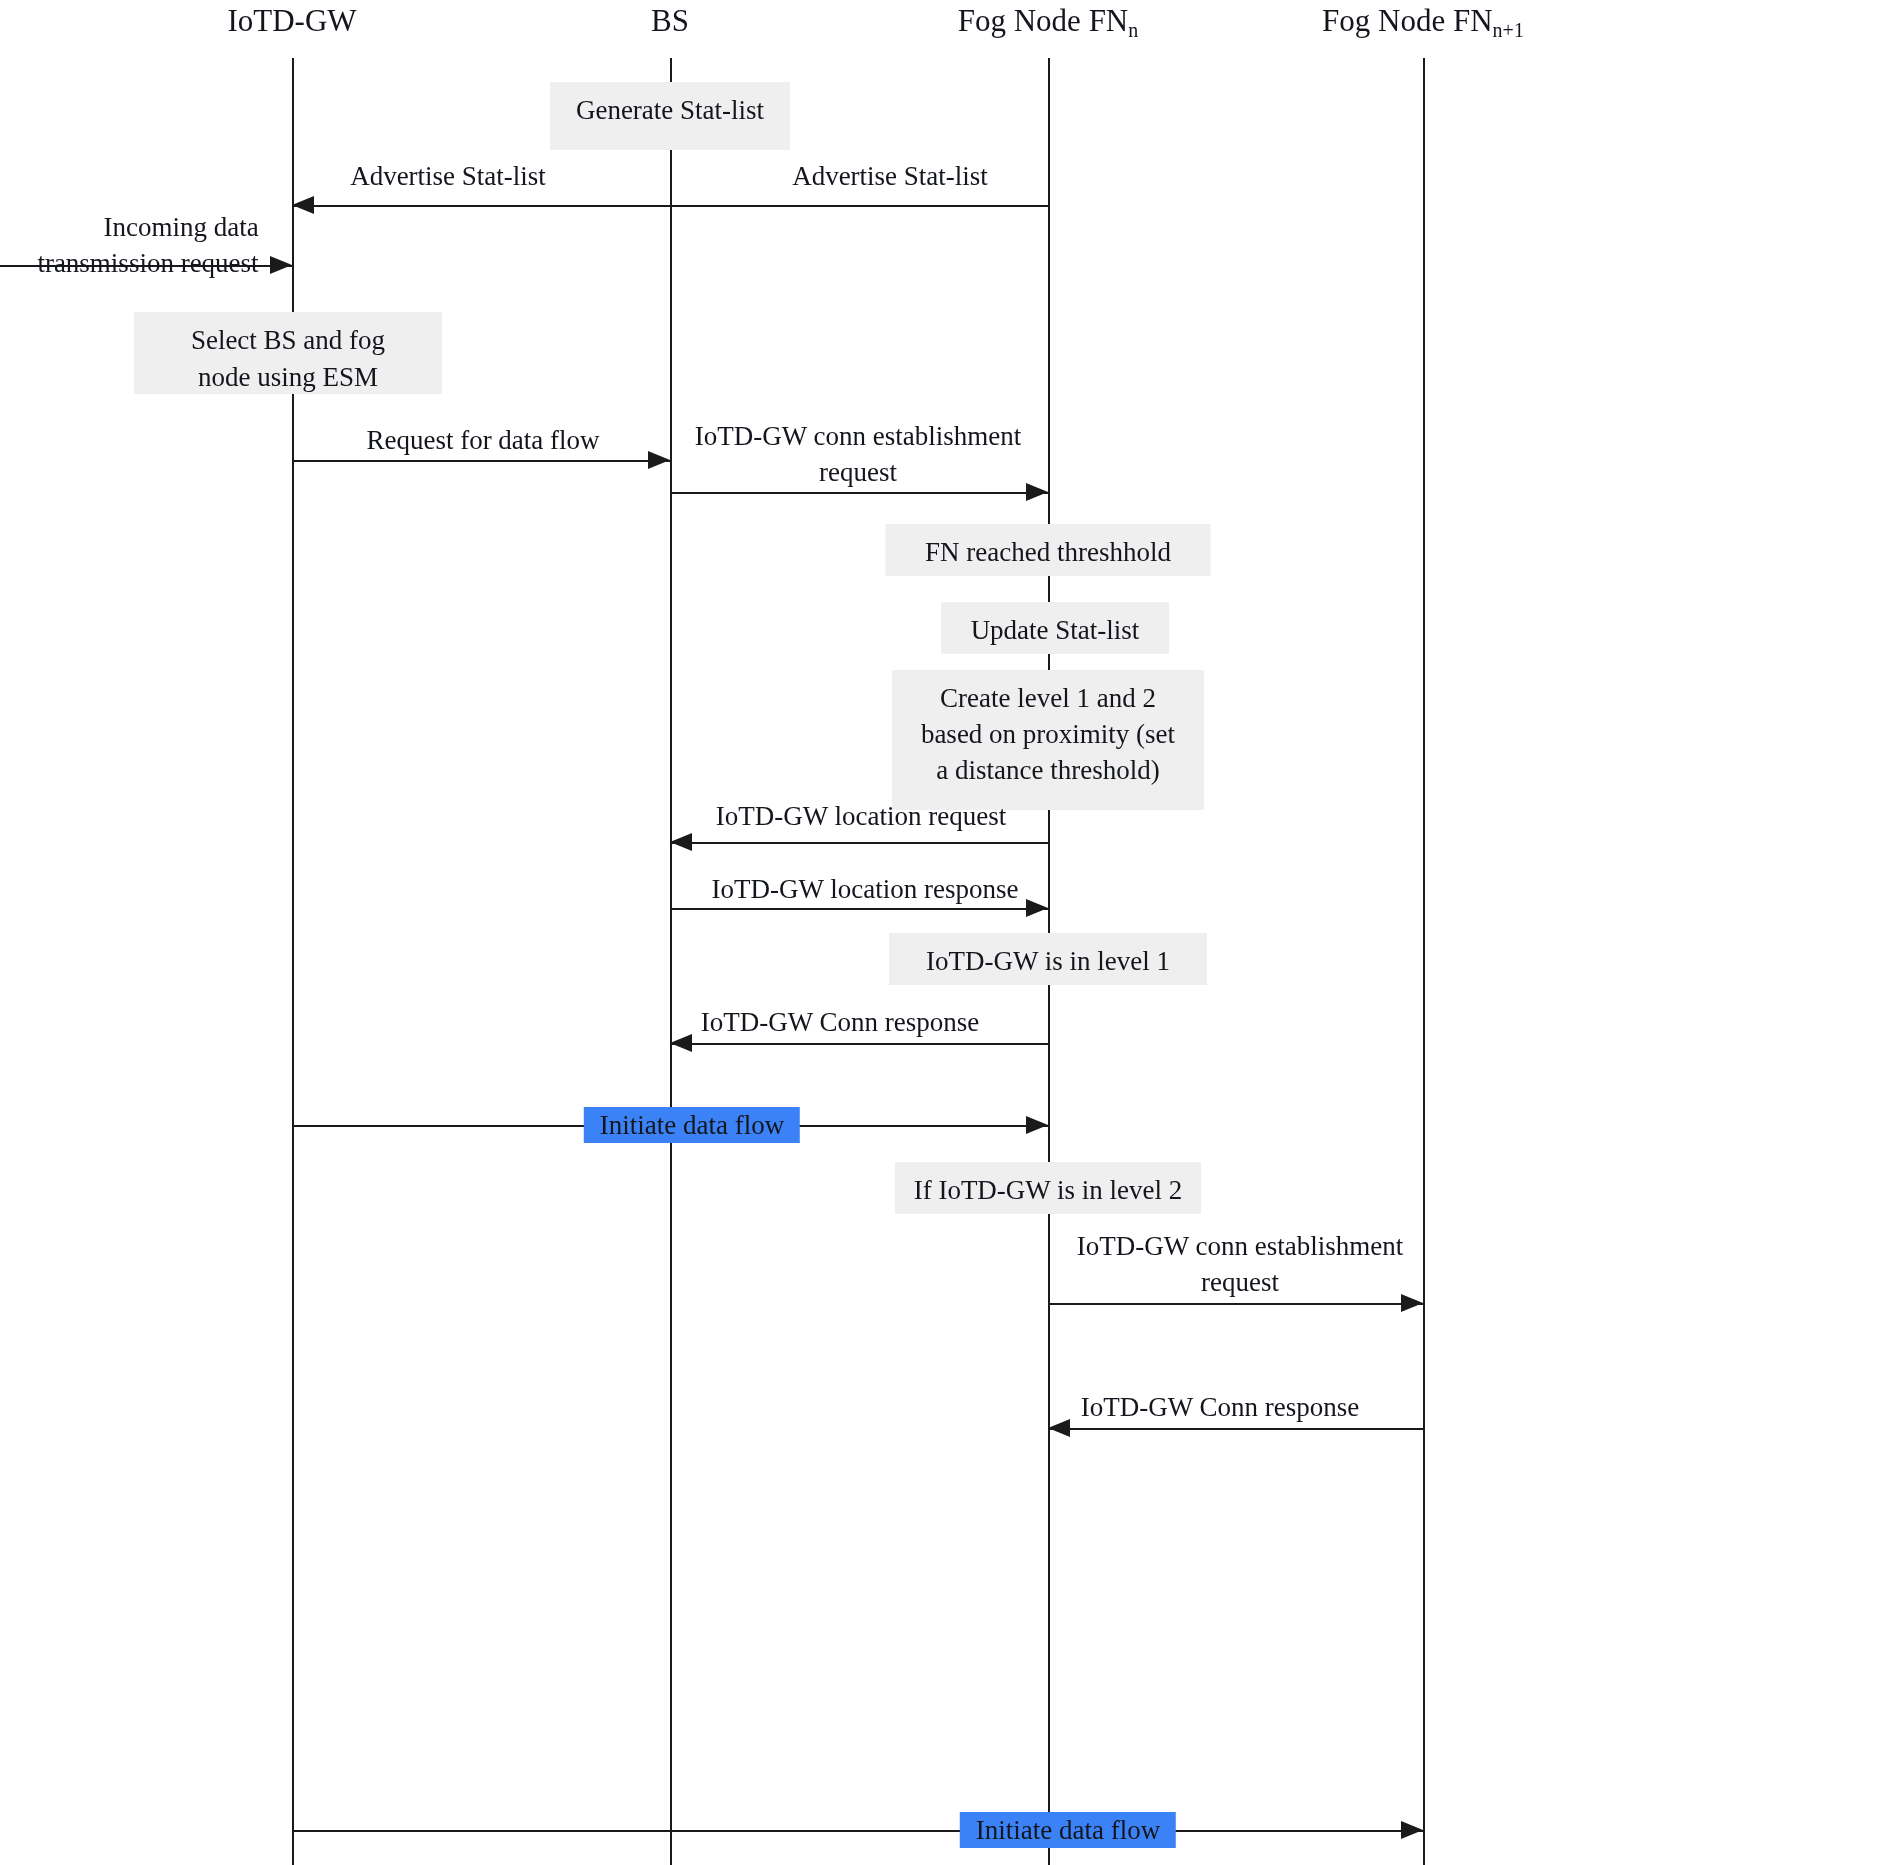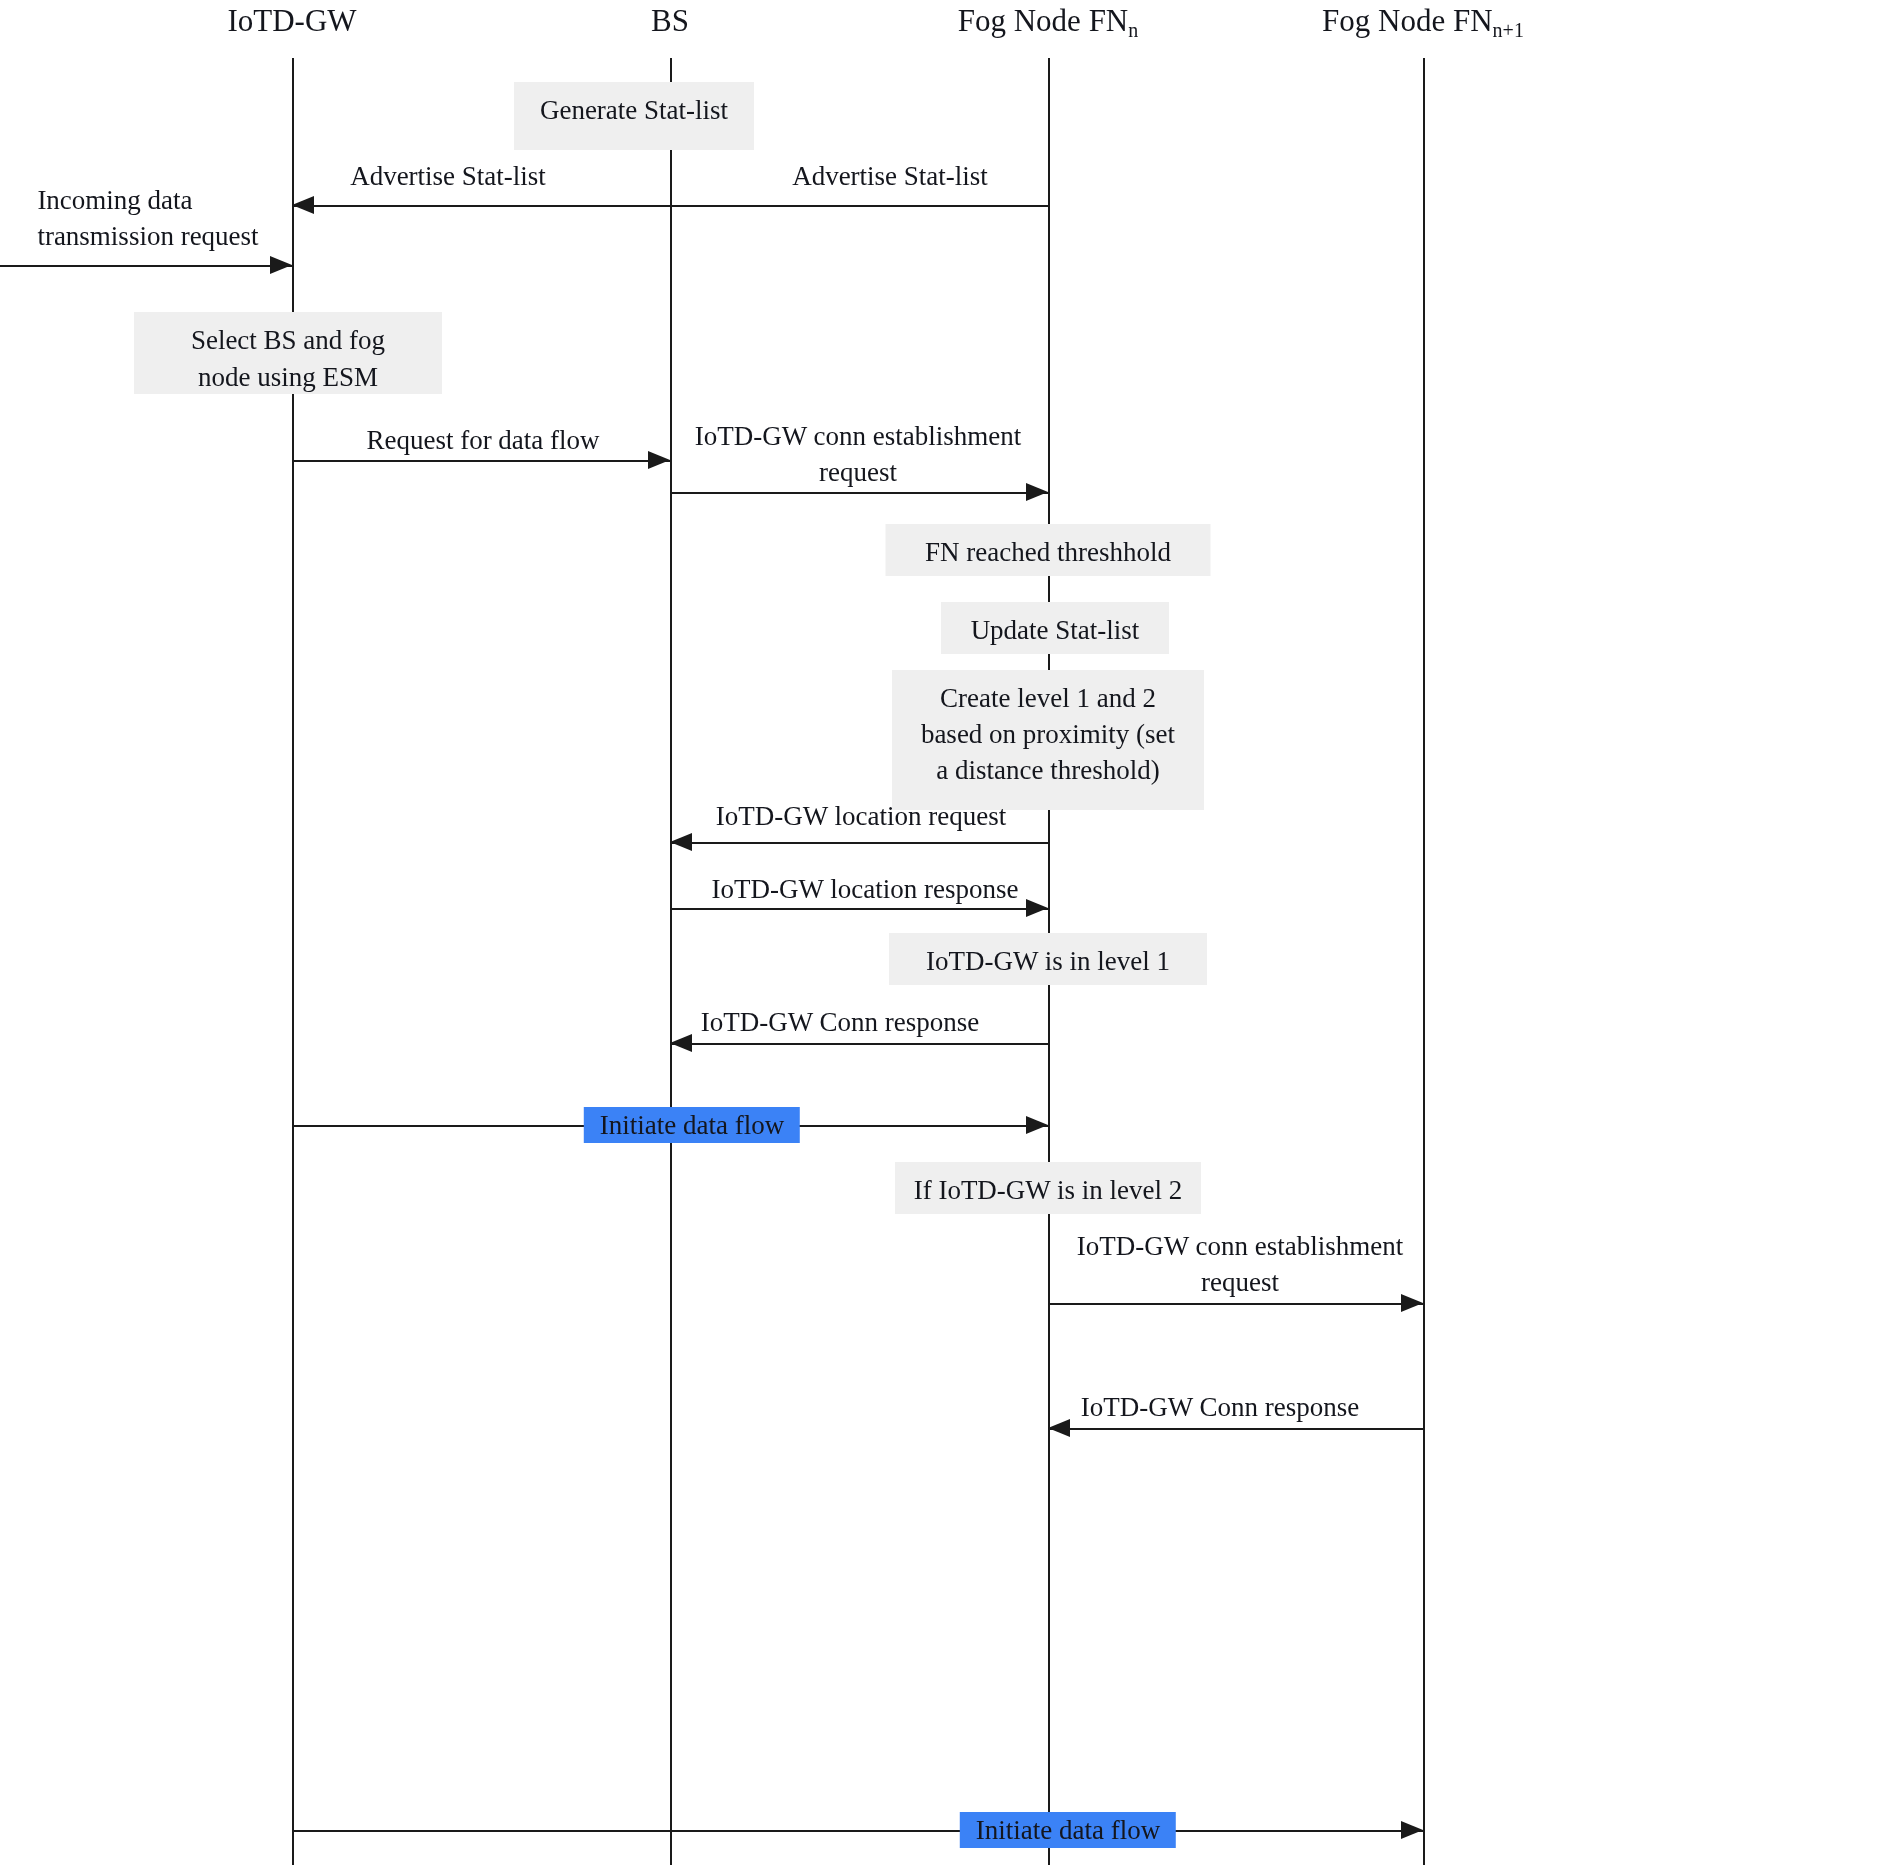--- a/index.html
+++ b/index.html
@@ -84,22 +84,23 @@
     color: #14161d;
     background: transparent;
   }
   .msg-label.inline {
     background: #3b82f6;
     padding: 0 16px;
     white-space: nowrap;
     font-family: Liberation Serif, serif;
   }
   .msg-label.left-block {
-    text-align: left;
+    text-align: right;
     white-space: pre-line;
+    margin-top: 27px;
   }
 </style>
 </head>
 <body>
 
 <div id="canvas">
 
   <div class="actor-label" style="left:292px; top:4px;">
     <span>IoTD-GW</span>
   </div>
@@ -111,21 +112,21 @@
   </div>
   <div class="actor-label" style="left:1423px; top:4px;">
     <span>Fog Node FN</span><sub>n+1</sub>
   </div>
 
   <div class="lifeline" style="left:292px; top:58px; height:1807px;"></div>
   <div class="lifeline" style="left:670px; top:58px; height:1807px;"></div>
   <div class="lifeline" style="left:1048px; top:58px; height:1807px;"></div>
   <div class="lifeline" style="left:1423px; top:58px; height:1807px;"></div>
 
-  <div class="note" style="left:634px; top:82px; width:240px; height:68px;">Generate Stat-list</div>
+  <div class="note" style="left:670px; top:82px; width:240px; height:68px;">Generate Stat-list</div>
 
   <div class="note" style="left:288px; top:312px; width:308px; height:82px;">Select BS and fog
 node using ESM</div>
 
   <div class="note" style="left:1048px; top:524px; width:325px; height:52px;">FN reached threshhold</div>
 
   <div class="note" style="left:1048px; top:602px; width:228px; height:52px;margin-left:7px;">Update Stat-list</div>
 
   <div class="note tight" style="left:1048px; top:670px; width:312px; height:140px;">Create level 1 and 2
 based on proximity (set

